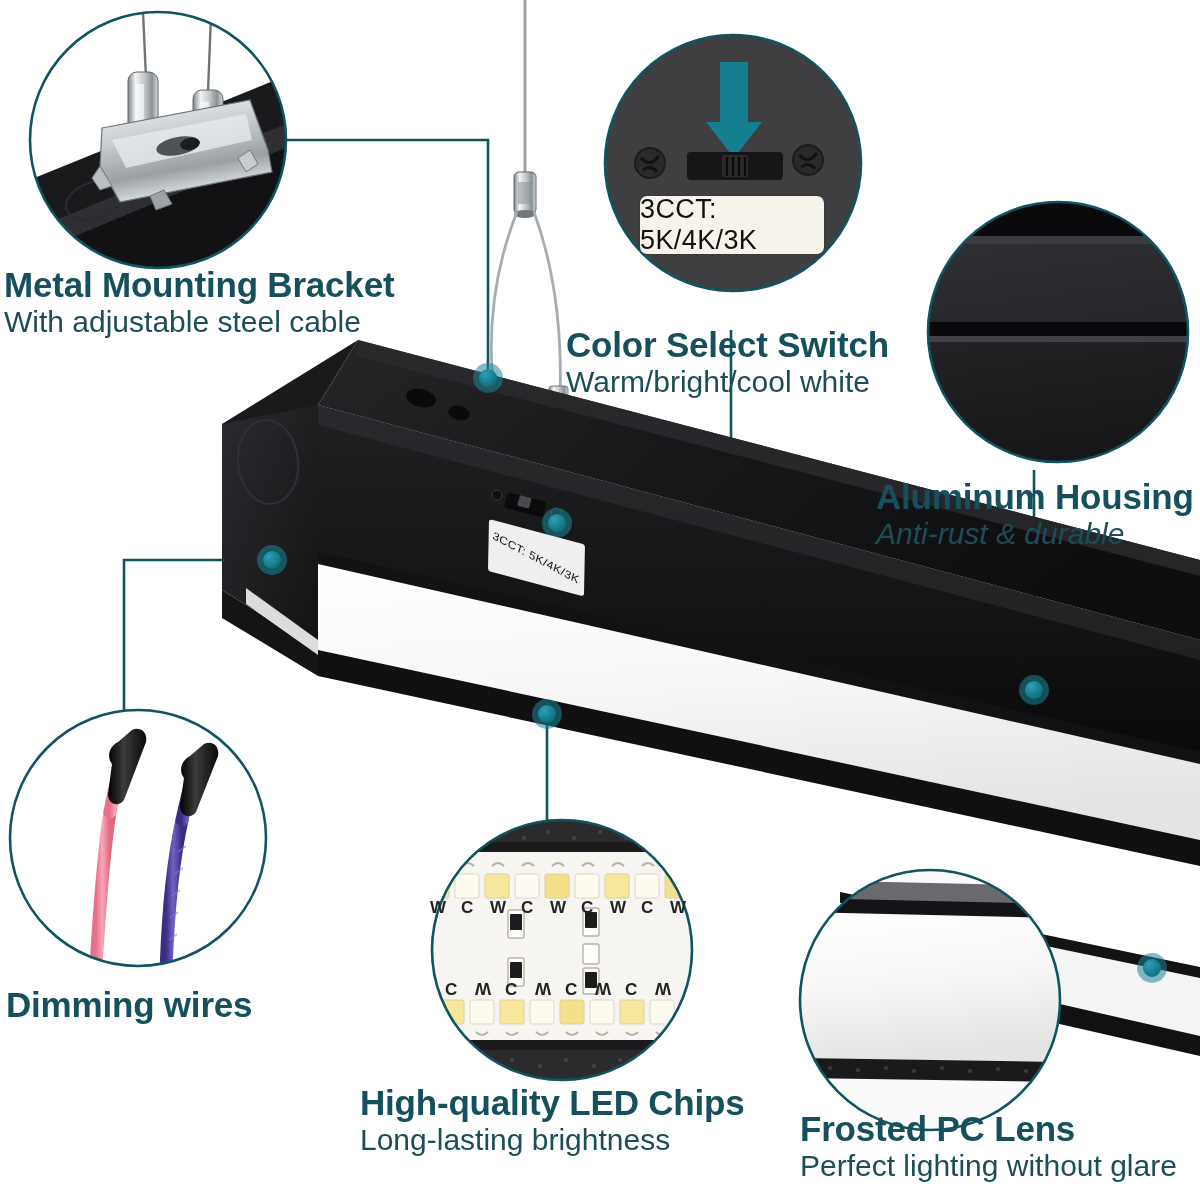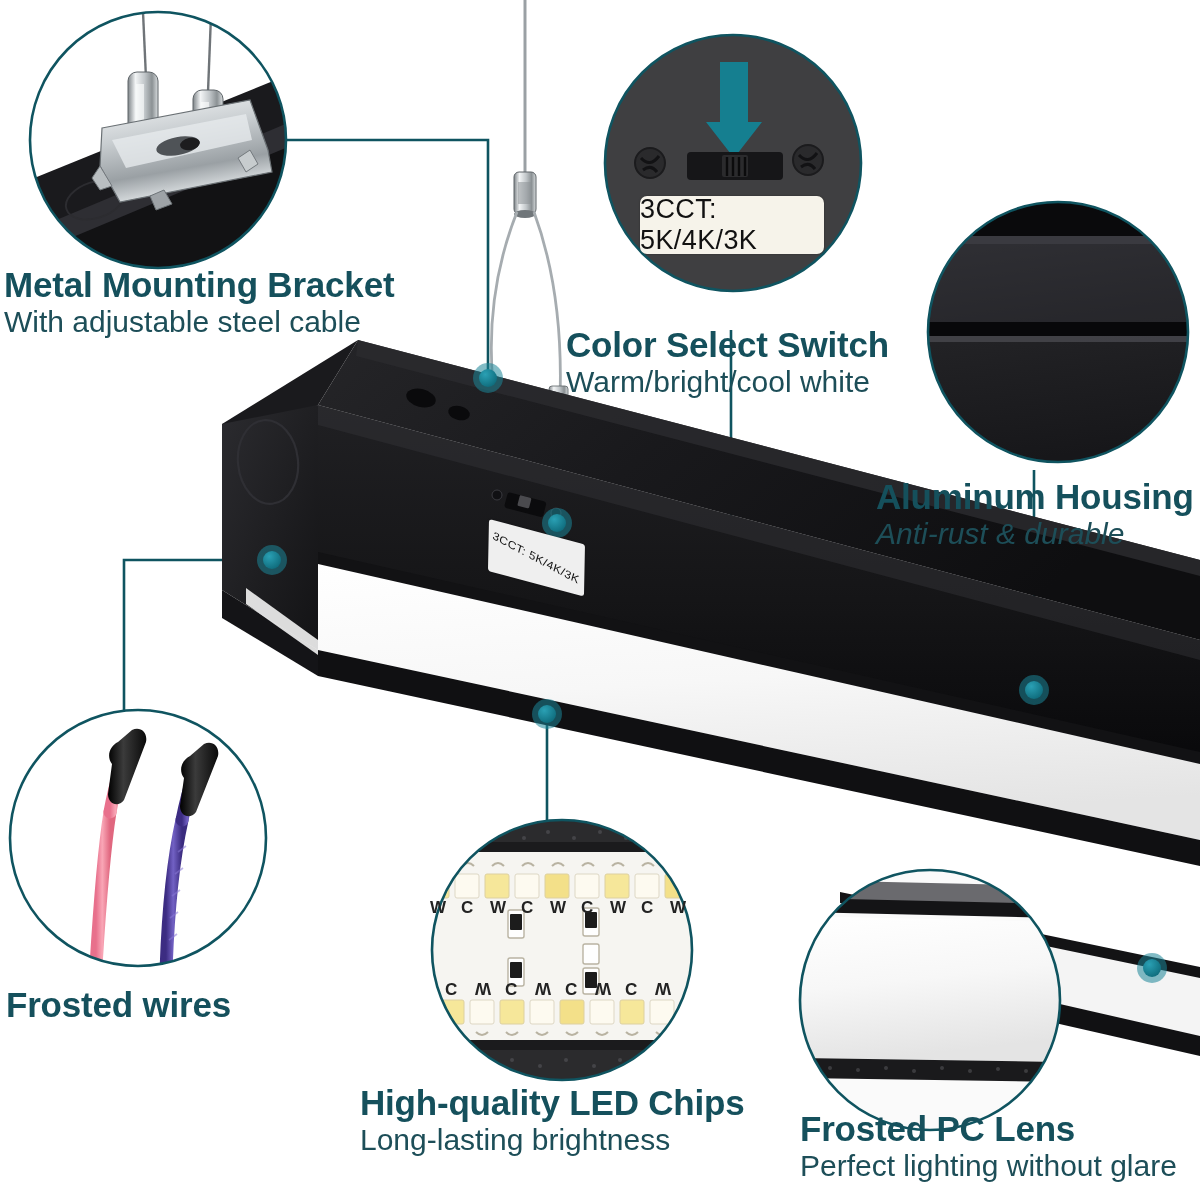--- a/index.html
+++ b/index.html
@@ -493,21 +493,21 @@
   <div class="c-title">Color Select Switch</div>
   <div class="c-sub">Warm/bright/cool white</div>
 </div>
 
 <div class="callout co-housing">
   <div class="c-title">Aluminum Housing</div>
   <div class="c-sub">Anti-rust &amp; durable</div>
 </div>
 
 <div class="callout co-dim">
-  <div class="c-title">Frosted wires</div>
+  <div class="c-title">Dimming wires</div>
 </div>
 
 <div class="callout co-led">
   <div class="c-title">High-quality LED Chips</div>
   <div class="c-sub">Long-lasting brightness</div>
 </div>
 
 <div class="callout co-lens">
   <div class="c-title">Frosted PC Lens</div>
   <div class="c-sub">Perfect lighting without glare</div>

